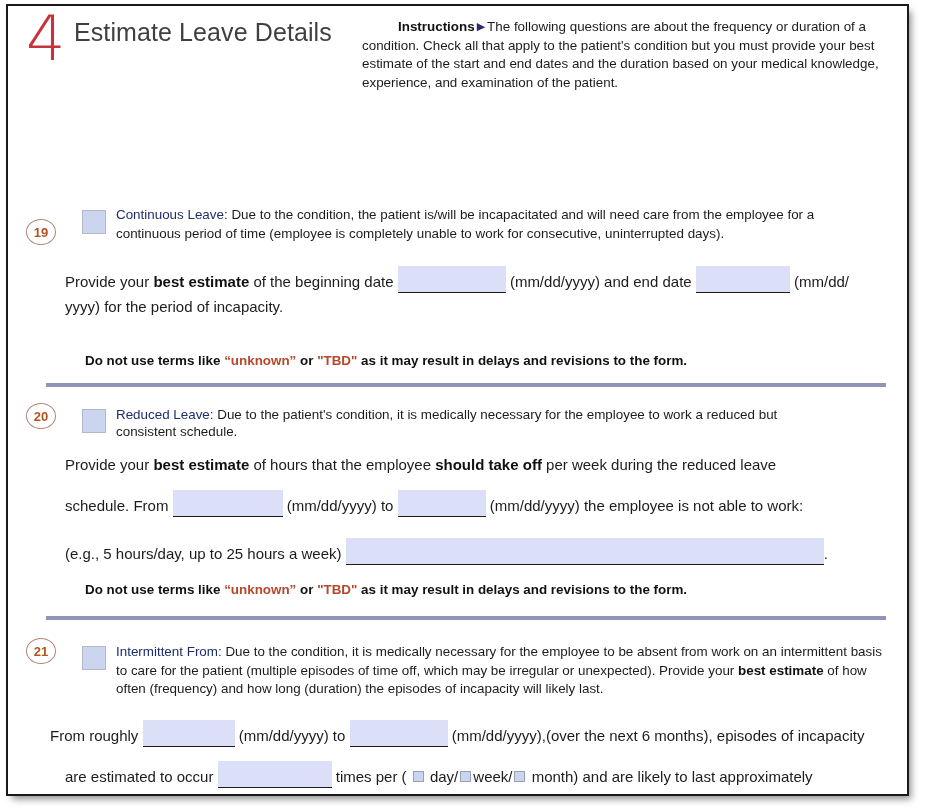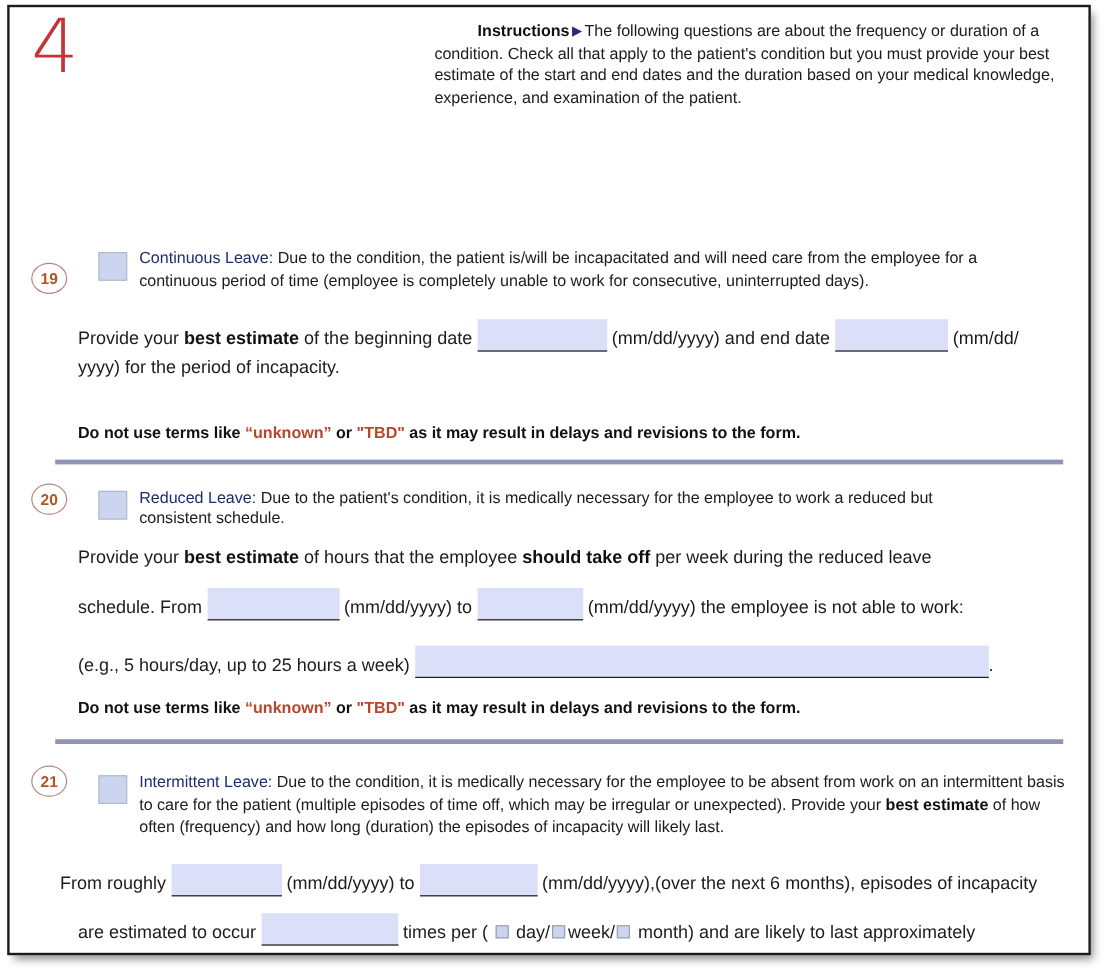--- a/index.html
+++ b/index.html
@@ -143,36 +143,38 @@
     vertical-align: 0px;
     margin: 0 2px;
   }
 
   .warn {
     position: absolute;
     font-size: 13.4px;
     font-weight: bold;
     color: #111;
     white-space: nowrap;
+    margin-left: 20px;
   }
   .warn .rust { color: #b5472a; }
 
   .divider {
     position: absolute;
     height: 4px;
     background: #9094b6;
   }
 </style>
 </head>
 <body>
 
 <div class="page">
 
   <div class="header">
     <div class="big-number">4</div>
+    <div class="section-title">Estimate Leave Details</div>
     <div class="instructions">
       <b>Instructions</b><span class="arrow">▶</span><span>The following questions are about the frequency or duration of a condition. Check all that apply to the patient's condition but you must provide your best estimate of the start and end dates and the duration based on your medical knowledge, experience, and examination of the patient.</span>
     </div>
   </div>
 
   <div class="qblock">
     <div class="qnum" style="left:18px; top:121px;">19</div>
     <div class="cbox" style="left:74px; top:112px;"></div>
 
     <div class="qtext" style="left:108px; top:108px; width:760px;">
@@ -218,21 +220,21 @@
     </div>
 
     <div class="divider" style="left:38px; top:518px; width:840px;"></div>
   </div>
 
   <div class="qblock">
     <div class="qnum" style="left:18px; top:540px;">21</div>
     <div class="cbox" style="left:74px; top:548px;"></div>
 
     <div class="qtext" style="left:108px; top:545px; width:780px;">
-      <span class="lead-navy">Intermittent Leave:</span><span> Due to the condition, it is medically necessary for the employee to be absent from work on an</span>
+      <span class="lead-navy">Intermittent From:</span><span> Due to the condition, it is medically necessary for the employee to be absent from work on an</span>
       <span>intermittent basis to care for the patient (multiple episodes of time off, which may be irregular or unexpected). Provide</span>
       <span>your </span><span class="bold">best estimate</span><span> of how often (frequency) and how long (duration) the episodes of incapacity will likely last.</span>
     </div>
 
     <div class="line" style="left:42px; top:622px;">
       <span>From roughly </span><span class="fld tall" style="width:92px;"></span><span> (mm/dd/yyyy) to </span><span class="fld tall" style="width:98px;"></span><span> (mm/dd/yyyy),(over the next 6 months), episodes of incapacity</span>
     </div>
 
     <div class="line" style="left:57px; top:663px;">
       <span>are estimated to occur </span><span class="fld tall" style="width:114px;"></span><span> times per ( </span><span class="mini"></span><span> day/</span><span class="mini"></span><span>week/</span><span class="mini"></span><span> month) and are likely to last approximately</span>

